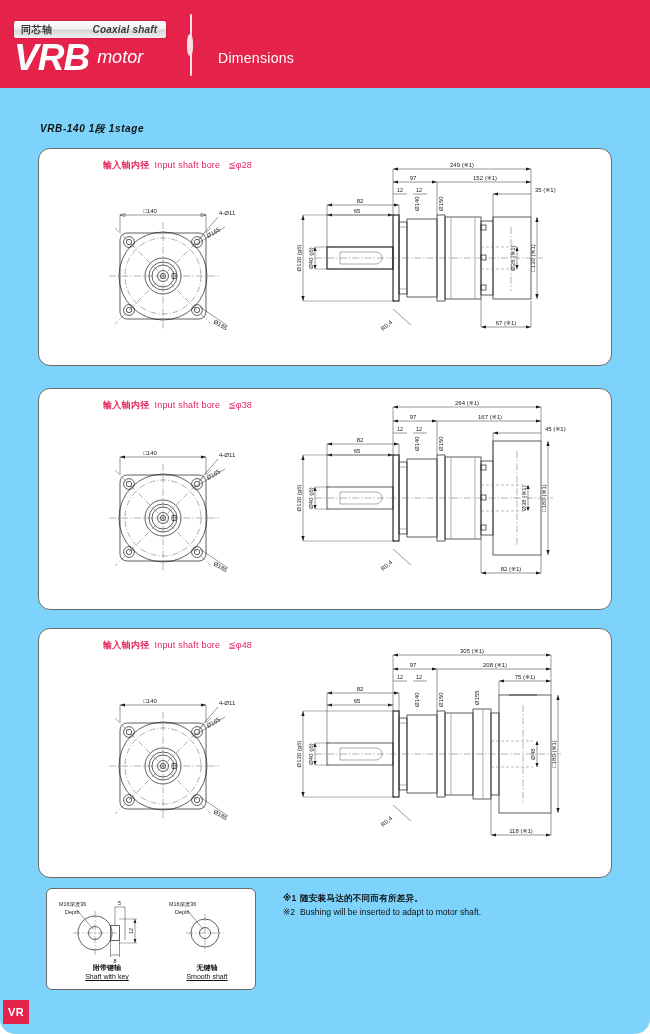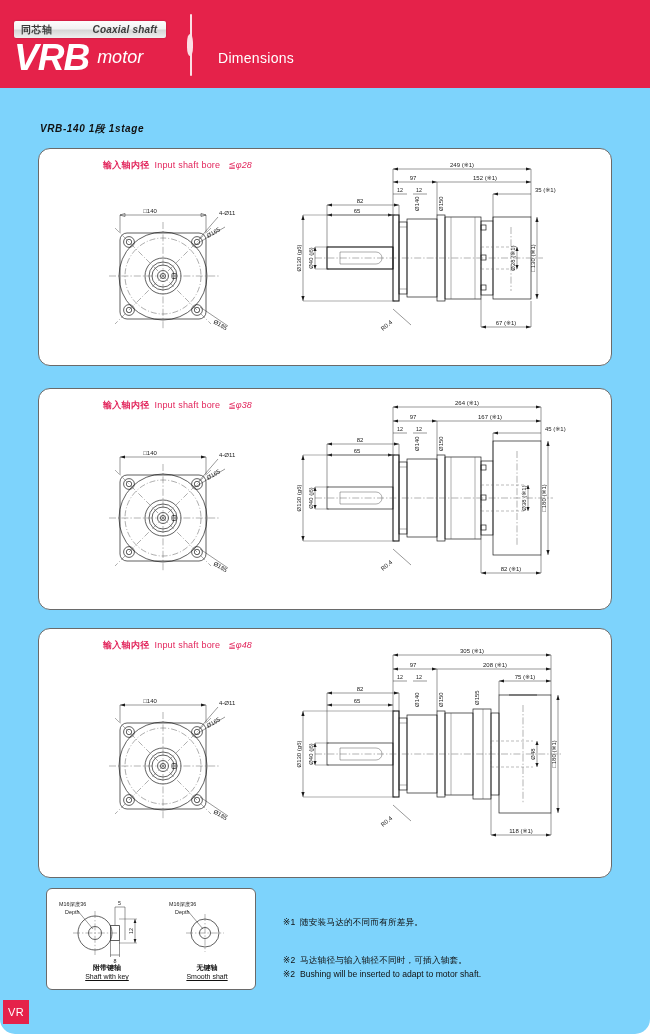--- a/index.html
+++ b/index.html
@@ -65,51 +65,51 @@
   #panel2 { top:388px; height:222px; }
   #panel3 { top:628px; height:250px; }
   #panel-shaft { left:46px; top:888px; width:210px; height:102px; border-radius:6px; }
 
   .bore-label {
     position:absolute; left:20px; top:10px;
     font-size:9px; color:#e2245b; white-space:nowrap;
   }
   .bore-label .cn { font-weight:bold; letter-spacing:.3px;padding-left:44px; }
   .bore-label .en { margin-left:5px; letter-spacing:.2px;margin-top:32px; }
-  .bore-label .val { margin-left:8px;font-style:italic; }
+  .bore-label .val { margin-left:8px; }
 
   
   .dwg { position:absolute; }
   svg { display:block; overflow:visible; }
   .ln   { stroke:#1b1b1b; stroke-width:.7; fill:none; }
   .ln2  { stroke:#1b1b1b; stroke-width:1.1; fill:none; }
   .thin { stroke:#4a4a4a; stroke-width:.45; fill:none; }
   .ctr  { stroke:#555; stroke-width:.45; fill:none; stroke-dasharray:7 2 1.4 2; }
   .hid  { stroke:#666; stroke-width:.45; fill:none; stroke-dasharray:3 2; }
   .dim  { stroke:#1b1b1b; stroke-width:.45; fill:none; }
   .dt   { font-family:"Liberation Sans","DejaVu Sans",sans-serif; font-size:6px; fill:#1b1b1b; }
   .dt5  { font-family:"Liberation Sans","DejaVu Sans",sans-serif; font-size:5.4px; fill:#1b1b1b; }
 
   
   .notes { position:absolute; left:283px; top:892px; width:330px; }
   .note-row { font-size:8.6px; color:#111; line-height:1.62; white-space:nowrap; }
-  .note-row.cn { font-weight:normal; letter-spacing:.2px;margin-top:24px; }
+  .note-row.cn { font-weight:bold; letter-spacing:.2px; }
   .note-row .mk { display:inline-block; width:17px; }
 
   
   .shaft-cap { position:absolute; font-size:7px; text-align:center; color:#111; line-height:1.35; }
   .shaft-cap .cn { font-weight:bold; }
   .shaft-cap .en { text-decoration:underline; }
 
   
   .footer-tab {
     position:absolute; left:3px; top:1000px; width:26px; height:24px;
     background:#e5224a; display:flex; align-items:center; justify-content:center;
   }
-  .footer-tab span { color:#fff; font-size:11px; font-weight:normal; letter-spacing:.4px; }
+  .footer-tab span { color:#fff; font-size:11px; font-weight:bold; letter-spacing:.4px; }
 </style>
 </head>
 <body>
 
 <div class="page">
 
   <div class="banner">
     <div class="banner-inner">
       <div class="badge">
         <span class="badge-cn">同芯轴</span>
@@ -621,21 +621,20 @@
       <div class="en">Shaft with key</div>
     </div>
     <div class="shaft-cap" style="left:118px; top:74px; width:84px;">
       <div class="cn">无键轴</div>
       <div class="en">Smooth shaft</div>
     </div>
   </div>
 
   <div class="notes">
     <div class="note-row cn"><span class="mk">※1</span><span>随安装马达的不同而有所差异。</span></div>
-    <div class="note-row cn"><span class="mk">※2</span><span>马达轴径与输入轴径不同时，可插入轴套。</span></div>
     <div class="note-row"><span class="mk">※2</span><span>Bushing will be inserted to adapt to motor shaft.</span></div>
   </div>
 
   <div class="footer-tab">
     <span>VR</span>
   </div>
 
 </div>
 
 </body></html>

